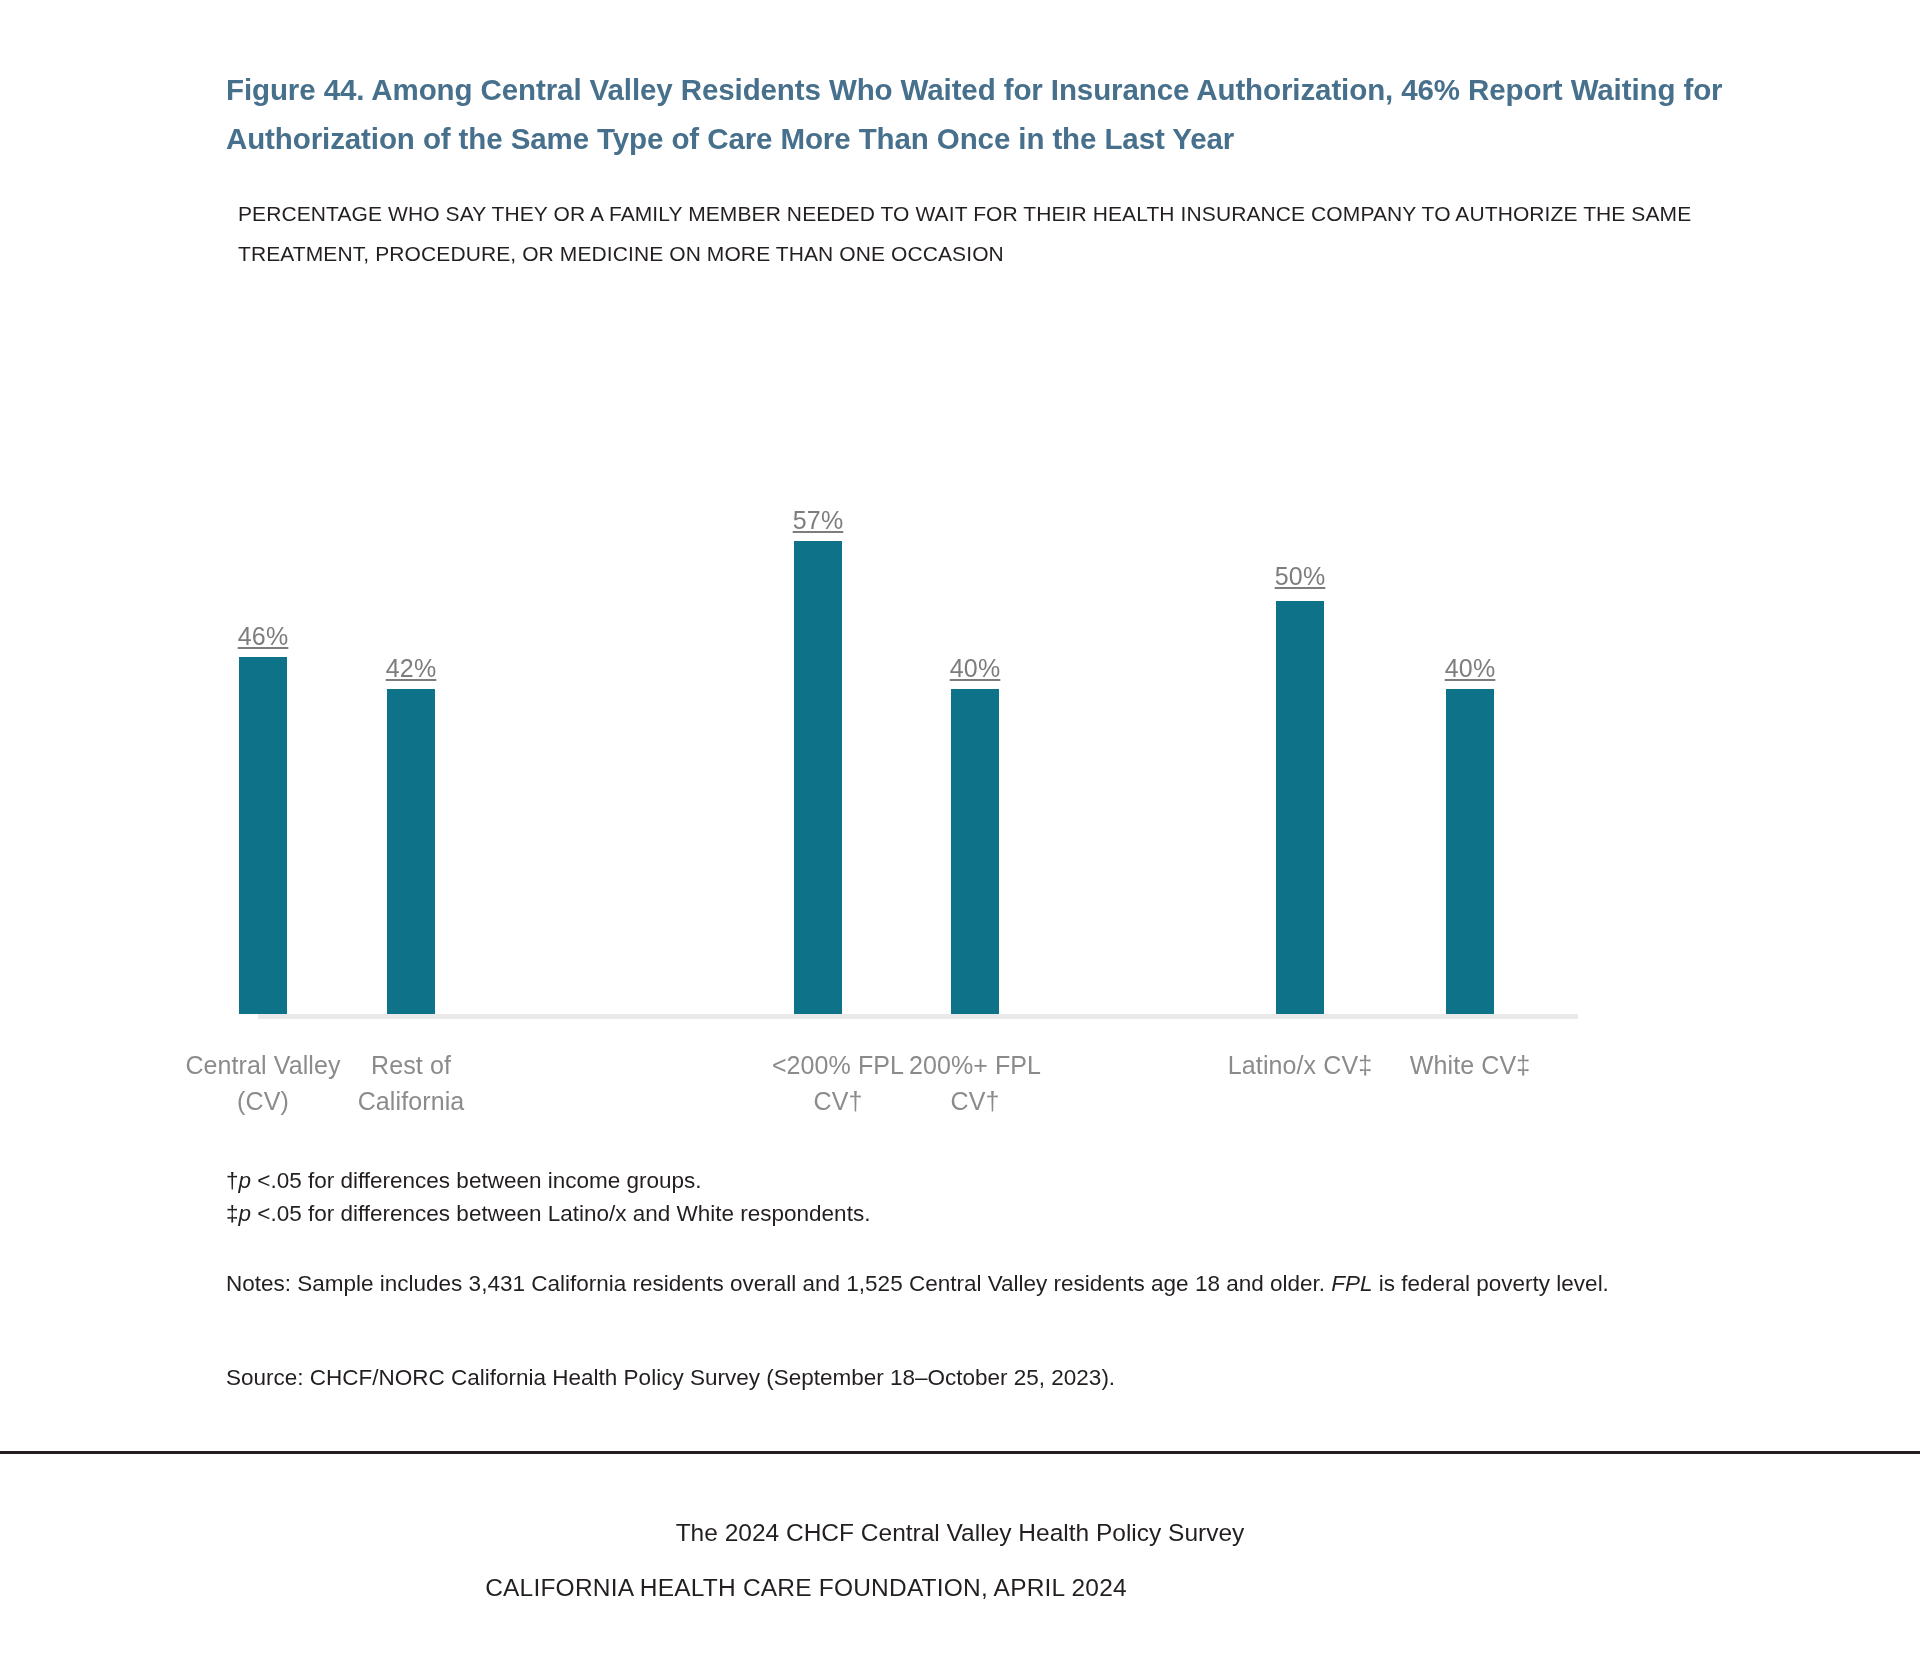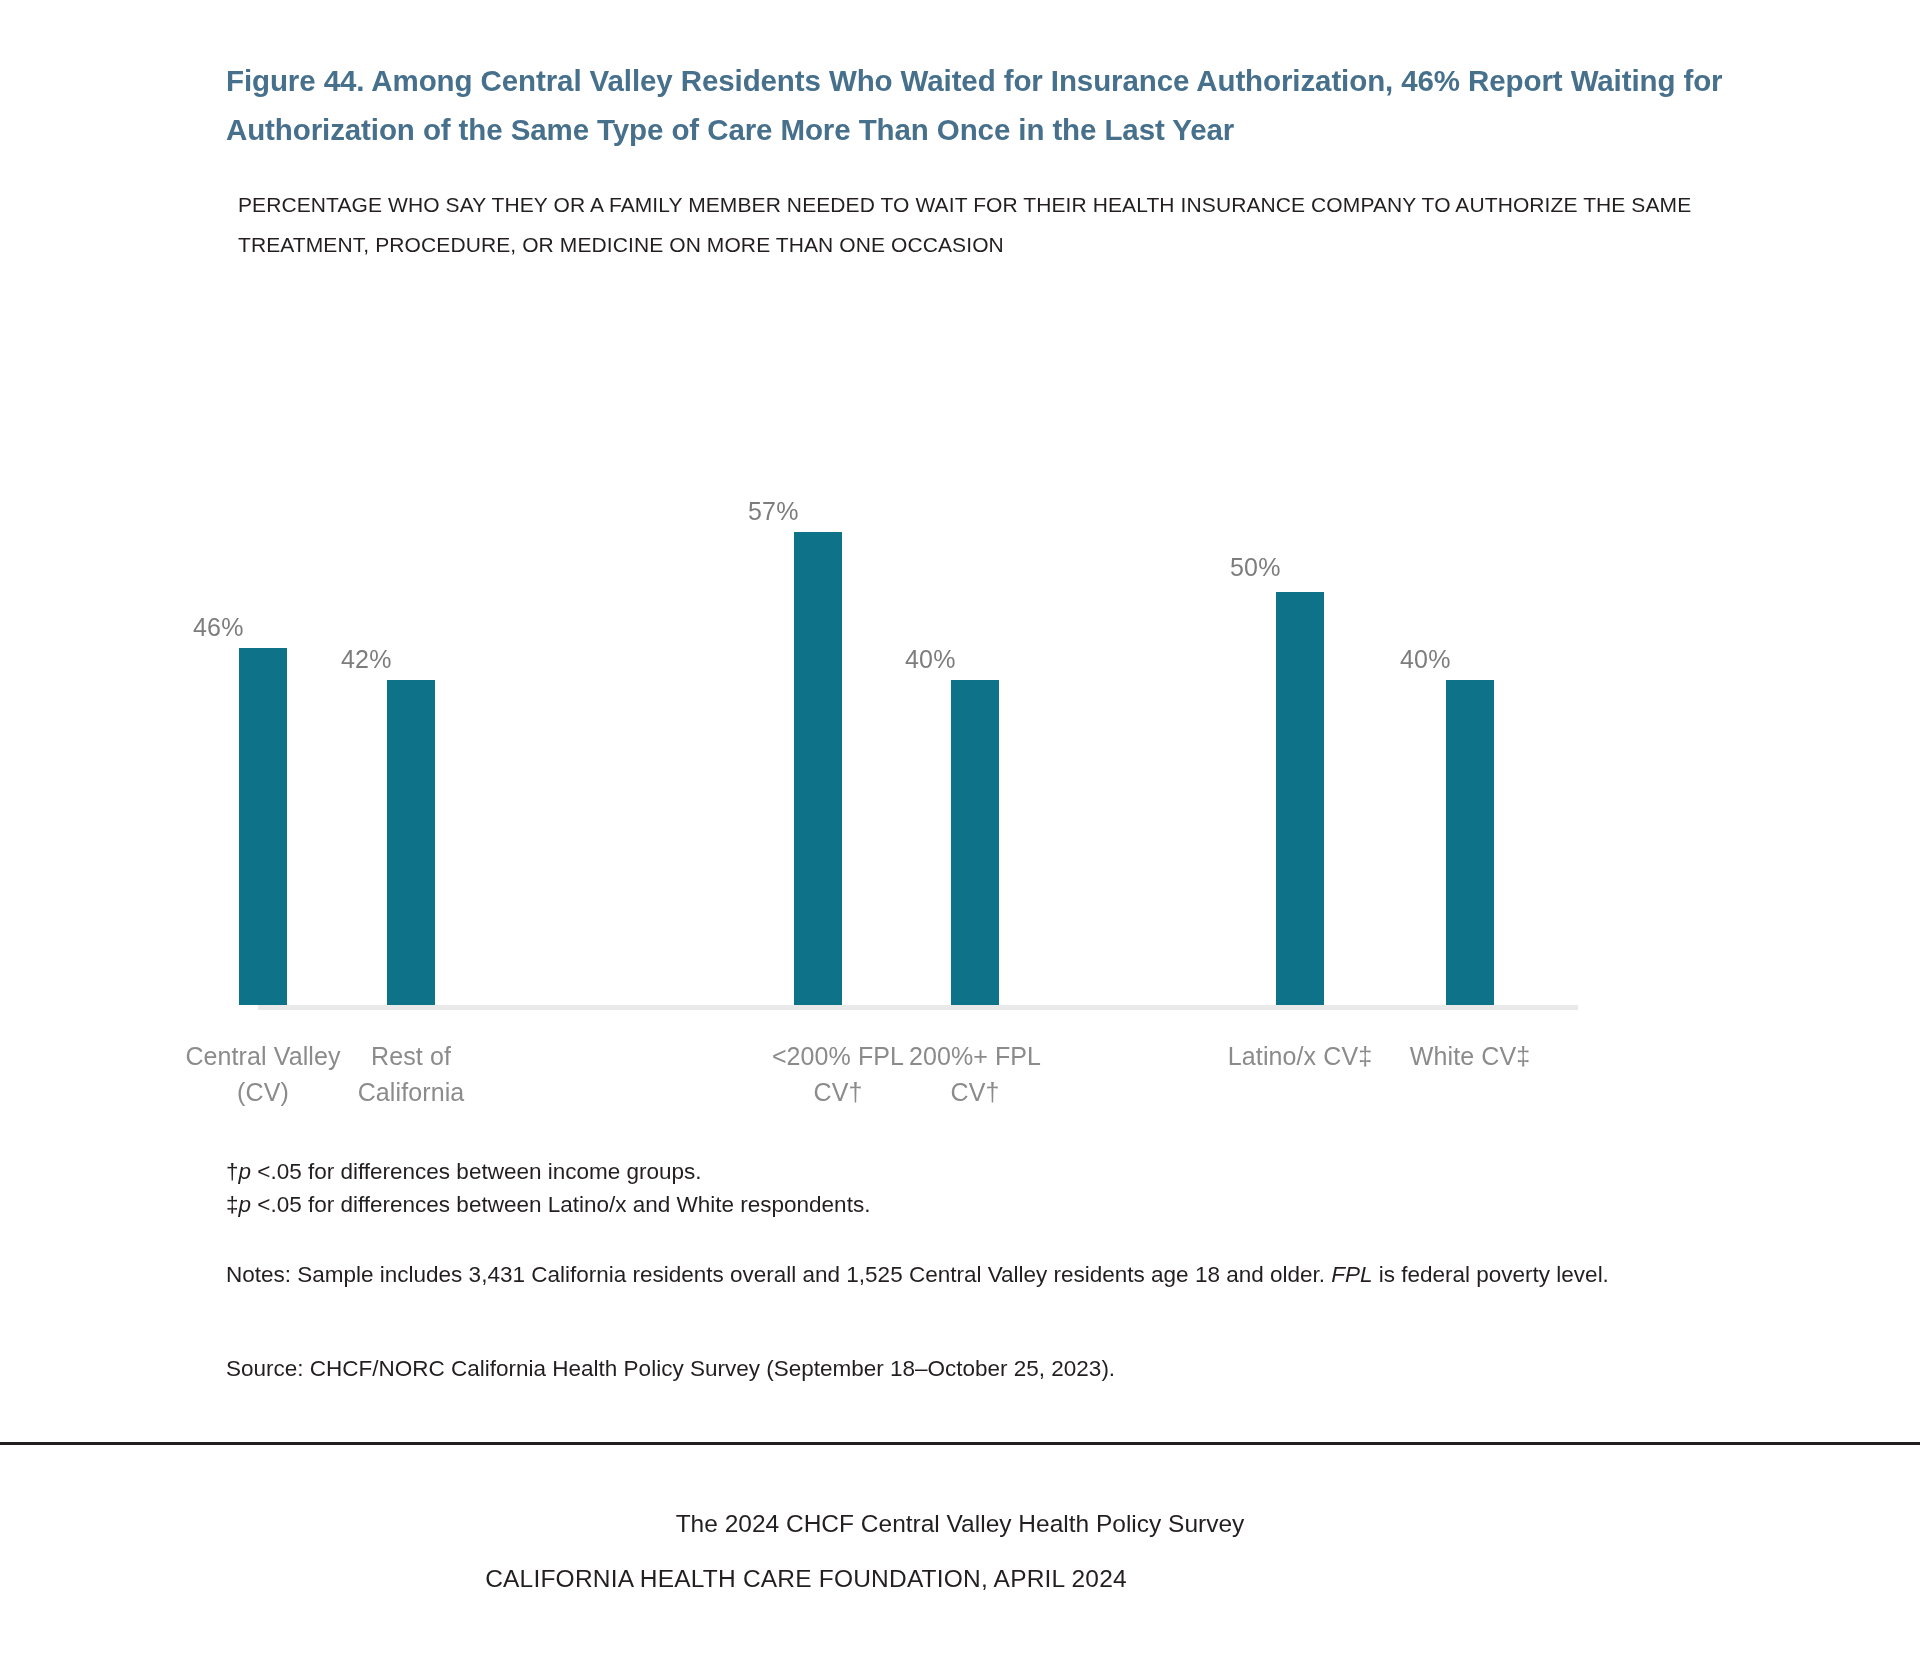--- a/index.html
+++ b/index.html
@@ -10,20 +10,21 @@
     width: 1920px;
     height: 1671px;
     background: #ffffff;
     font-family: "Liberation Sans", sans-serif;
     position: relative;
     overflow: hidden;
   }
   .page {
     position: absolute;
     inset: 0;
+    margin-top: 9px;
   }
 
   
   .fig-title {
     position: absolute;
     left: 226px;
     top: 56px;
     width: 1500px;
     font-size: 29.5px;
     font-weight: bold;
@@ -61,23 +62,25 @@
   }
   .bar {
     position: absolute;
     bottom: 0;
     width: 48px;
     background: #0e7389;
   }
   .bar-label {
     position: absolute;
     width: 140px;
+    text-align: center;
     font-size: 25px;
     color: #7d7d7d;
     letter-spacing: 0.2px;
+    text-decoration: underline;
   }
   .cat-label {
     position: absolute;
     top: 1038px;
     width: 220px;
     text-align: center;
     font-size: 25px;
     line-height: 36px;
     color: #8b8b8b;
     letter-spacing: 0.1px;

